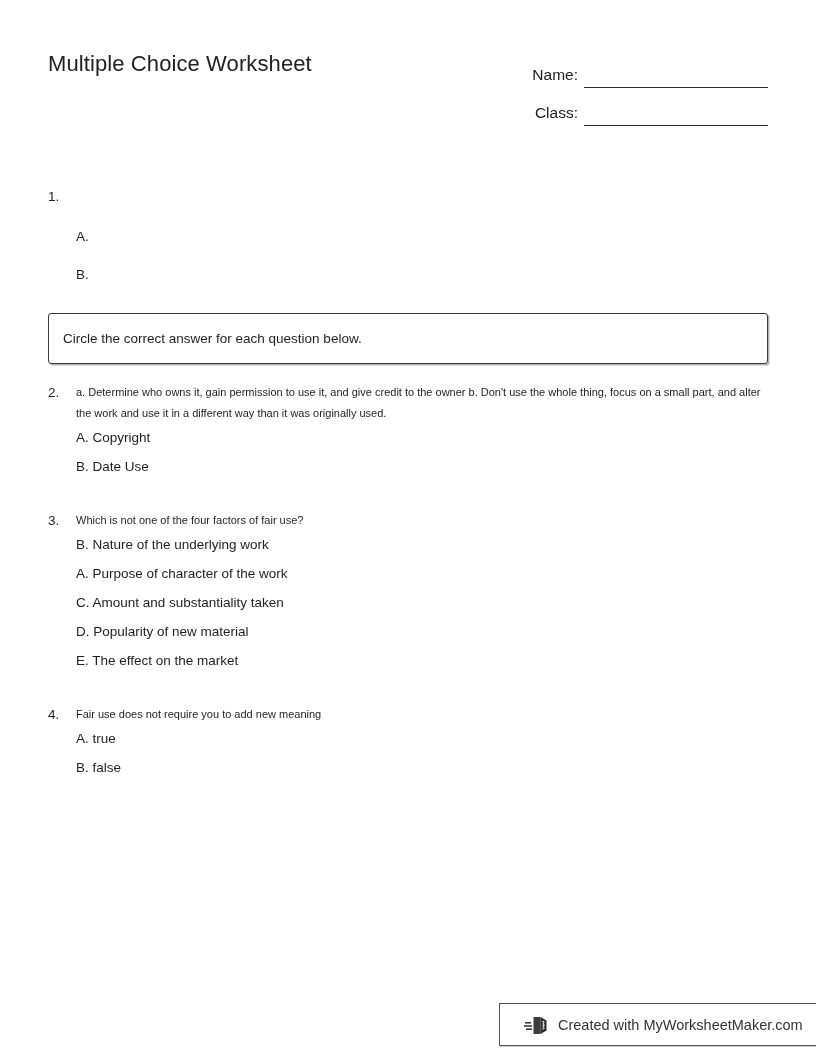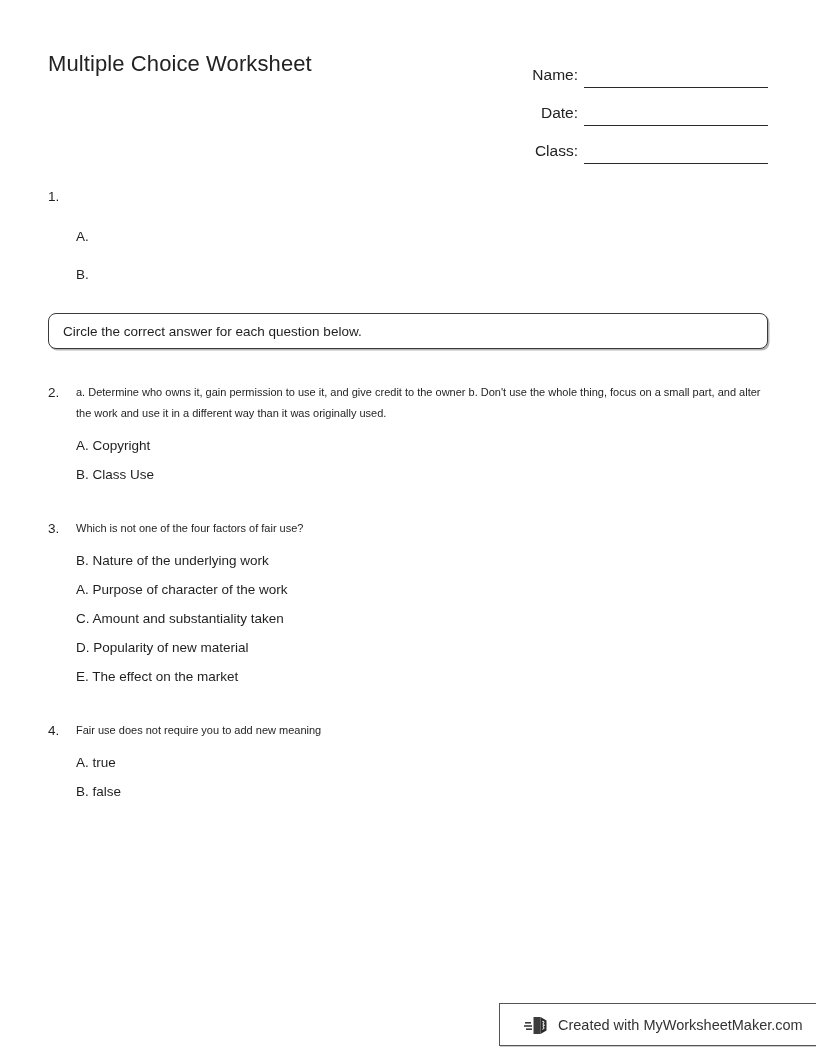--- a/index.html
+++ b/index.html
@@ -87,43 +87,43 @@
   .q-body {
     flex: 1;
   }
   .q-text {
     font-size: 11px;
     line-height: 21px;
     color: #1f1f1f;
     min-height: 19px;
   }
   .q-options {
-    margin-top: 12px;
+    margin-top: 4px;
   }
   .q-option {
     font-size: 13.5px;
     line-height: 19px;
     color: #1f1f1f;
     margin-bottom: 10px;
     min-height: 19px;
   }
 
   #q1 { margin-bottom: 0; }
   #q1 .q-options { margin-top: 22px; }
   #q1 .q-option { margin-bottom: 19px; }
 
   
   .instruction-box {
     position: absolute;
     left: 48px;
     top: 313px;
     width: 720px;
-    height: 36px;
+    height: 51px;
     border: 1.2px solid #3a3a3a;
-    border-radius: 8px;
+    border-radius: 3px;
     background: #ffffff;
     box-shadow: 1.5px 1.5px 0 rgba(120,120,120,0.55);
     box-sizing: border-box;
   }
   .instruction-text {
     position: absolute;
     left: 14px;
     top: 0;
     height: 100%;
     display: flex;
@@ -175,24 +175,20 @@
 
 <div class="header">
   <div class="worksheet-title">Multiple Choice Worksheet</div>
 
   <div class="info-fields">
     <div class="info-row">
       <div class="info-label">Name:</div>
       <div class="info-line"></div>
     </div>
     <div class="info-row">
-      <div class="info-label">Date:</div>
-      <div class="info-line"></div>
-    </div>
-    <div class="info-row">
       <div class="info-label">Class:</div>
       <div class="info-line"></div>
     </div>
   </div>
 </div>
 
 <div class="sheet-body">
   <div class="question" id="q1">
     <div class="q-number">1.</div>
     <div class="q-body">
@@ -210,21 +206,21 @@
 </div>
 
 <div class="questions-lower">
 
   <div class="question">
     <div class="q-number">2.</div>
     <div class="q-body">
       <div class="q-text">a. Determine who owns it, gain permission to use it, and give credit to the owner b. Don't use the whole thing, focus on a small part, and alter the work and use it in a different way than it was originally used.</div>
       <div class="q-options">
         <div class="q-option">A. Copyright</div>
-        <div class="q-option">B. Class Use</div>
+        <div class="q-option">B. Date Use</div>
       </div>
     </div>
   </div>
 
   <div class="question">
     <div class="q-number">3.</div>
     <div class="q-body">
       <div class="q-text">Which is not one of the four factors of fair use?</div>
       <div class="q-options">
         <div class="q-option">B. Nature of the underlying work</div>

